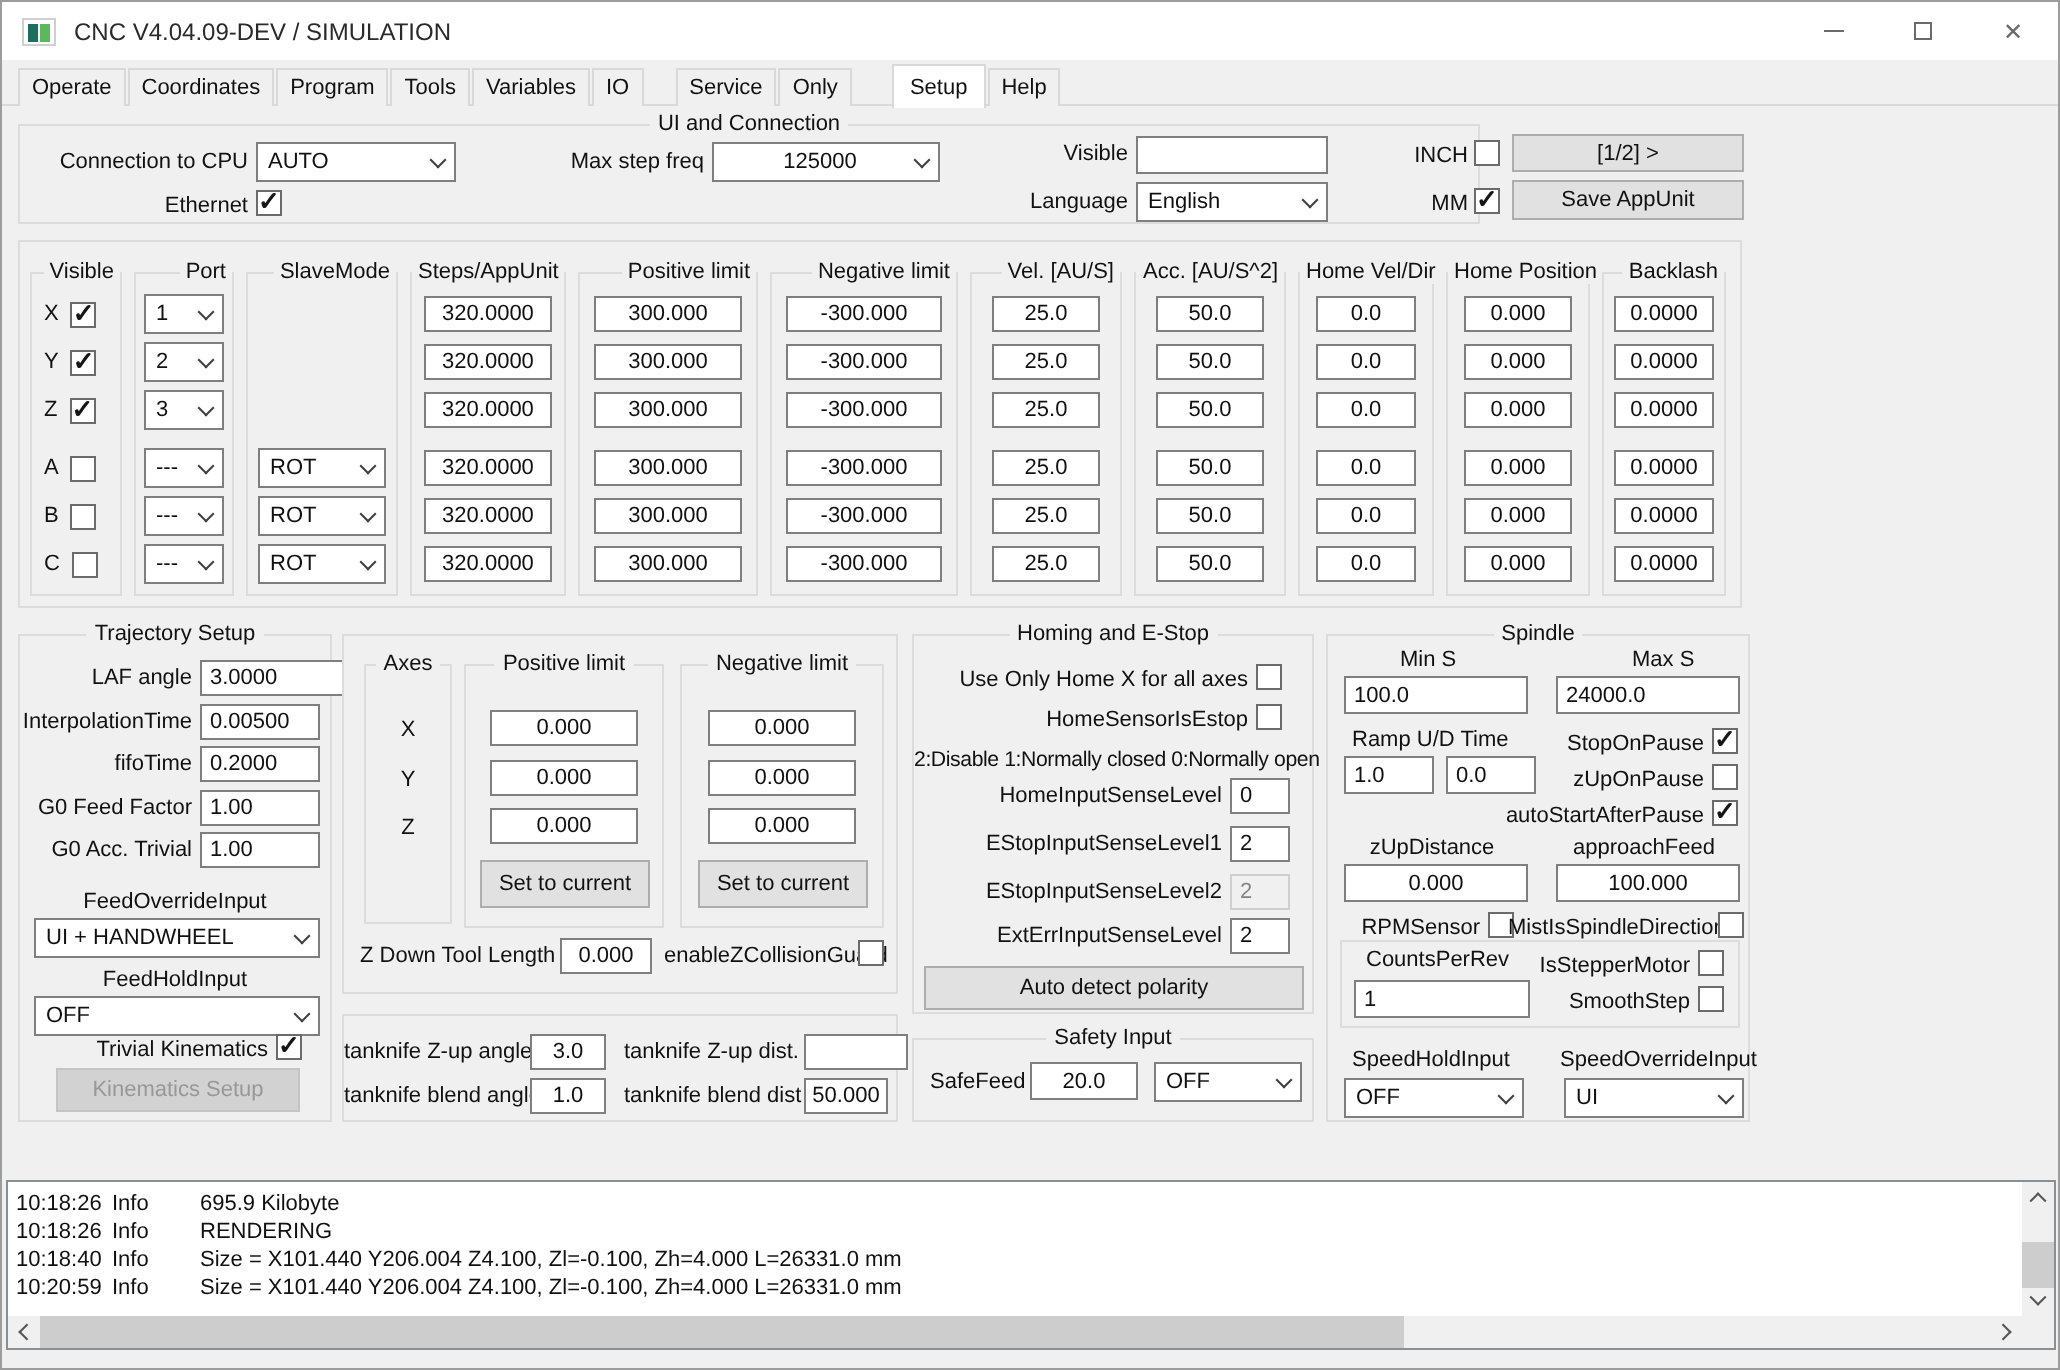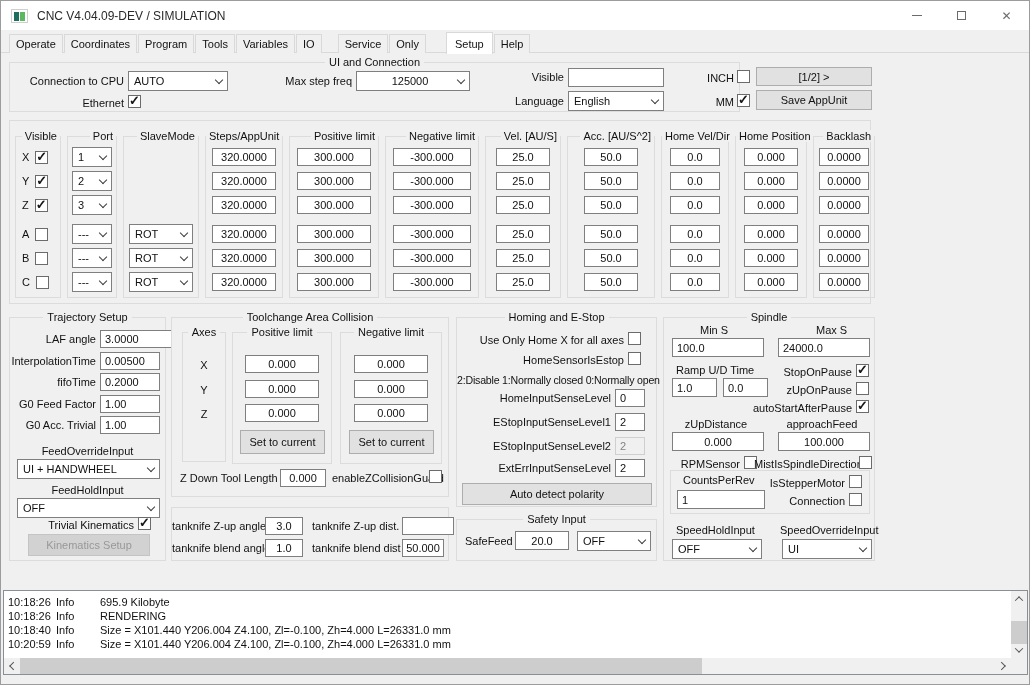--- a/index.html
+++ b/index.html
@@ -308,21 +308,21 @@
             <input class="inp" style="width: 54px;" value="25.0">
           </div>
         <div class="mcell">
             <input class="inp" style="width: 54px;" value="25.0">
           </div>
         <div class="mcell">
             <input class="inp" style="width: 54px;" value="25.0">
           </div>
       </div>
 
-      <div class="mcol" style="width:88px">
+      <div class="mcol" style="width:76px">
         <div class="mct"><span>Acc. [AU/S^2]</span></div>
         <div class="mcell">
             <input class="inp" style="width: 54px;" value="50.0">
           </div>
         <div class="mcell">
             <input class="inp" style="width: 54px;" value="50.0">
           </div>
         <div class="mcell">
             <input class="inp" style="width: 54px;" value="50.0">
           </div>
@@ -427,21 +427,20 @@
     <span class="dd" style="left:7px;top:180px;width:143px">
         <span class="txt">OFF</span>
         <span class="chev"></span>
       </span>
     <span class="l lr" style="left:0;top:201px;width:124px">Trivial Kinematics</span>
     <span class="cb" style="left:128px;top:199px" data-checked="true"></span>
     <div class="btn dis" style="left:18px;top:216px;width:122px;height:22px">Kinematics Setup</div>
   </div>
 
   <div class="gb" style="left:170px;top:316px;width:278px;height:180px">
-    <div class="gt"><span>Toolchange Area Collision</span></div>
     <div class="gb" style="left:10px;top:14px;width:44px;height:130px">
       <div class="gt"><span>Axes</span></div>
       <span class="l lc" style="left:0;top:26px;width:100%">X</span>
       <span class="l lc" style="left:0;top:51px;width:100%">Y</span>
       <span class="l lc" style="left:0;top:75px;width:100%">Z</span>
     </div>
     <div class="gb" style="left:60px;top:14px;width:100px;height:132px">
       <div class="gt"><span>Positive limit</span></div>
       <input class="inp" style="left: 12px; top: 22px; width: 74px;" value="0.000">
       <input class="inp" style="left: 12px; top: 47px; width: 74px;" value="0.000">
@@ -521,21 +520,21 @@
     <input class="inp" style="left: 114px; top: 114px; width: 92px; height: 19px;" value="100.000">
     <span class="l lr" style="left:0;top:140px;width:76px">RPMSensor</span>
     <span class="cb" style="left:80px;top:138px" data-checked="false"></span>
     <span class="l lr" style="left:90px;top:140px;width:102px">MistIsSpindleDirection</span>
     <span class="cb" style="left:195px;top:138px" data-checked="false"></span>
     <div class="gb" style="left:6px;top:152px;width:200px;height:44px">
       <span class="l" style="left:12px;top:3px">CountsPerRev</span>
       <input class="inp lt" style="left: 6px; top: 19px; width: 88px; height: 19px;" value="1">
       <span class="l lr" style="left:58px;top:6px;width:116px">IsStepperMotor</span>
       <span class="cb" style="left:178px;top:4px" data-checked="false"></span>
-      <span class="l lr" style="left:58px;top:24px;width:116px">Connection</span>
+      <span class="l lr" style="left:58px;top:24px;width:116px">SmoothStep</span>
       <span class="cb" style="left:178px;top:22px" data-checked="false"></span>
     </div>
     <span class="l" style="left:12px;top:206px">SpeedHoldInput</span>
     <span class="l" style="left:116px;top:206px">SpeedOverrideInput</span>
     <span class="dd" style="left:8px;top:221px;width:90px">
         <span class="txt">OFF</span>
         <span class="chev"></span>
       </span>
     <span class="dd" style="left:118px;top:221px;width:90px">
         <span class="txt">UI</span>

